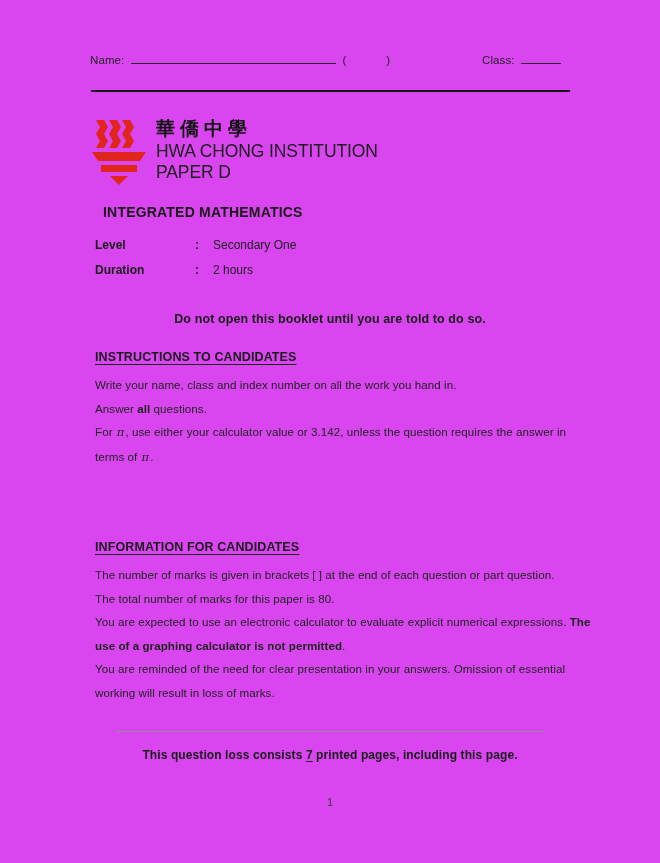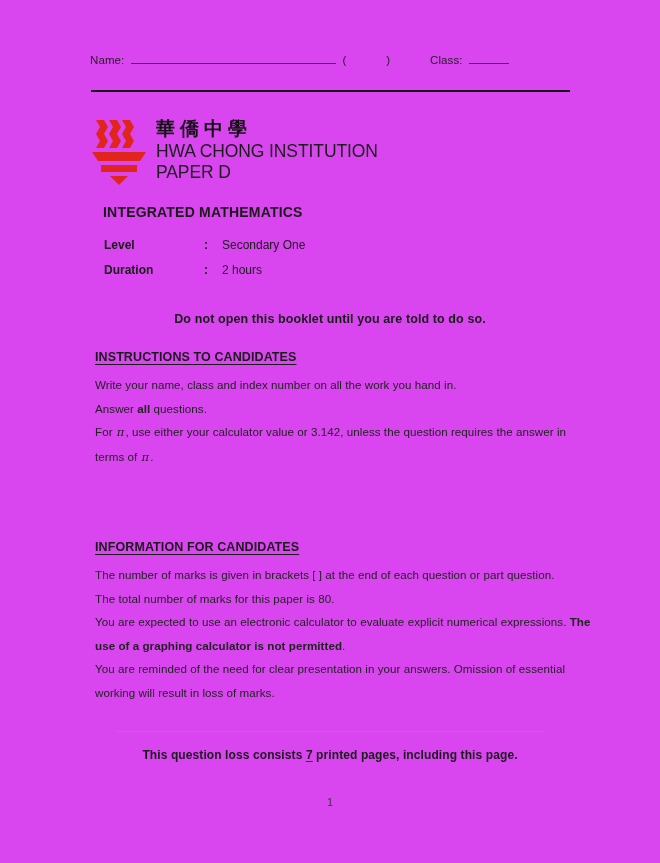--- a/index.html
+++ b/index.html
@@ -38,21 +38,21 @@
   .rule-long {
     flex: 0 0 205px;
     border-bottom: 1.4px solid #2a2a2a;
     height: 11px;
     margin: 0 6px 0 7px;
   }
   .paren {
     letter-spacing: 0;
     white-space: pre;
   }
-  .class-label { margin-left: 40px; }
+  .class-label { margin-left: 92px; }
   .rule-short {
     flex: 0 0 40px;
     border-bottom: 1.4px solid #2a2a2a;
     height: 11px;
     margin-left: 6px;
   }
 
   .thick-rule {
     position: absolute;
     left: 91px;
@@ -113,21 +113,20 @@
     font-size: 12px;
   }
   .meta-row {
     display: flex;
     align-items: baseline;
     margin-bottom: 11px;
   }
   .meta-key {
     flex: 0 0 100px;
     font-weight: 700;
-    margin-left: 9px;
   }
   .meta-colon {
     flex: 0 0 18px;
     font-weight: 700;
   }
   .meta-val { font-weight: 400; }
 
   
   .notice {
     position: absolute;

